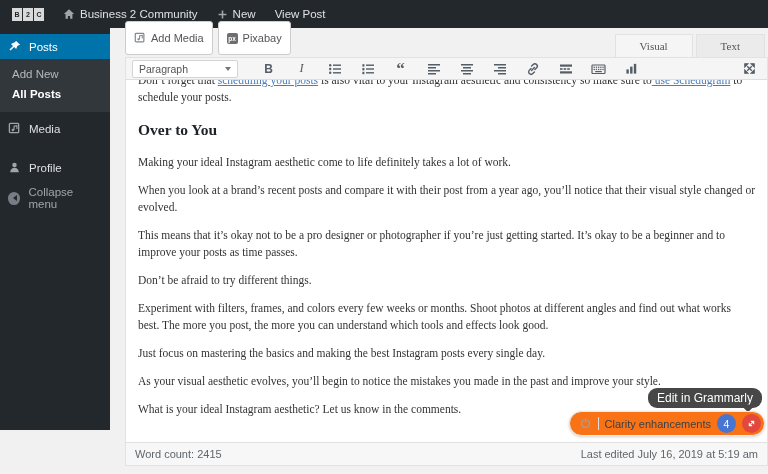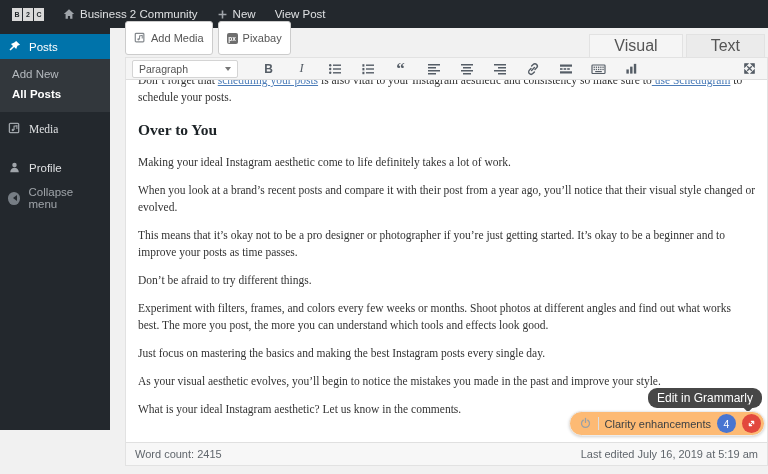--- a/index.html
+++ b/index.html
@@ -41,22 +41,22 @@
   #main { flex:1; position:relative; padding:5px 0 0 15px; background:#f1f1f1; }
   .top-row { display:flex; justify-content:space-between; align-items:flex-end;
     height:24px; padding-right:3px; }
   .media-buttons { display:flex; gap:5px; margin-bottom:2px; }
   .btn { height:20px; background:#fff; border:1px solid #ccc; border-radius:3px;
     display:flex; align-items:center; gap:5px; padding:16px 8px; font-size:11px;
     color:#555; cursor:pointer; }
   .px-box { width:11px; height:11px; border-radius:2px; background:#6e6e6e; color:#fff;
     font-size:6.5px; font-weight:bold; display:flex; align-items:center; justify-content:center; }
   .tabs { display:flex; gap:3px; }
-  .tab { height:23px; line-height:22px; padding:0 24px; font-size:16px; color:#555;
-    background:#ebebeb; border:1px solid #e2e2e2; border-bottom:none; cursor:pointer; }
+  .tab { height:23px; line-height:22px; padding:0 24px; font-size:11px; color:#555;
+    background:#ebebeb; border:1px solid #e2e2e2; border-bottom:none; cursor:pointer;font-family:Liberation Serif, serif; }
   .tab.active { background:#f5f5f5; margin-bottom:-1px; z-index:2; position:relative; }
 
   
   .editor-panel { border:1px solid #e2e2e2; background:#fff; height:409px;
     display:flex; flex-direction:column; position:relative; }
   .mce-toolbar { height:22px; background:#f5f5f5; border-bottom:1px solid #dedede;
     display:flex; align-items:center; padding:0 6px; gap:10px; flex-shrink:0; }
   .format-select { width:106px; height:18px; background:#fff; border:1px solid #d4d4d4;
     border-radius:2px; display:flex; align-items:center; justify-content:space-between;
     padding:0 6px; font-size:10.5px; color:#555; margin-right:9px; cursor:pointer; }
@@ -77,21 +77,21 @@
   .content p { margin:0 0 11px; }
   .content h2 { font-size:15.5px; line-height:20px; margin:14px 0 14px; color:#1d2327; }
   .editor-link { color:#4b7cb8; text-decoration:underline; cursor:pointer; }
 
   
   .g-tooltip { position:absolute; right:5px; bottom:34px; background:#474747; color:#fff;
     font-family:"Liberation Sans",sans-serif; font-size:12px; padding:3px 9px;
     border-radius:9px; white-space:nowrap; }
   .g-tooltip:after { content:""; position:absolute; right:11px; bottom:-3px; width:6px;
     height:6px; background:#474747; transform:rotate(45deg); }
-  .g-pill { position:absolute; right:2px; bottom:6px; height:25px; background:#fdba74;
+  .g-pill { position:absolute; right:2px; bottom:6px; height:25px; background:#f97316;
     border:1px solid #ececec; border-radius:13px; box-shadow:0 1px 3px rgba(0,0,0,.18);
     display:flex; align-items:center; gap:6px; padding:0 3px 0 9px;
     font-family:"Liberation Sans",sans-serif; font-size:11px; color:#3c4043; }
   .g-divider { width:1px; height:13px; background:#ddd; }
   .g-circle { width:19px; height:19px; border-radius:50%; display:flex; align-items:center;
     justify-content:center; color:#fff; font-size:10.5px; cursor:pointer; flex-shrink:0; }
 
   
   .status-bar { height:23px; background:#f7f7f7; border-top:1px solid #e0e0e0;
     display:flex; justify-content:space-between; align-items:center; padding:0 9px;
@@ -130,21 +130,21 @@
       <svg width="13" height="13" viewBox="0 0 14 14">
           <path fill="#fff" d="M8.8 1 L13 5.2 L10.2 6.2 L8.8 9.8 L6.6 7.6 L2.8 11.4 L1.6 10.2 L5.4 6.4 L3.2 4.2 L6.8 2.8 Z"></path>
         </svg>
       <span>Posts</span>
       <span class="menu-arrow"></span>
     </div>
     <div class="submenu">
       <div class="sub-item">Add New</div>
       <div class="sub-item current">All Posts</div>
     </div>
-    <div class="menu-item" style="margin-top:4px;font-family:Liberation Serif, serif;">
+    <div class="menu-item" style="margin-top:4px;">
       <svg width="13" height="13" viewBox="0 0 14 14">
           <rect x="1.5" y="1.5" width="10" height="10" rx="1" fill="none" stroke="#a0a5aa" stroke-width="1.4"></rect>
           <circle cx="5.2" cy="8.6" r="1.3" fill="#a0a5aa"></circle>
           <path d="M6.5 8.6 V4.6 L9.6 3.9 V7.6" stroke="#a0a5aa" stroke-width="1.2" fill="none"></path>
         </svg>
       <span>Media</span>
     </div>
     <div class="menu-item mi-gap">
       <svg width="13" height="13" viewBox="0 0 14 14">
           <circle cx="7" cy="4.2" r="2.4" fill="#a0a5aa"></circle>

